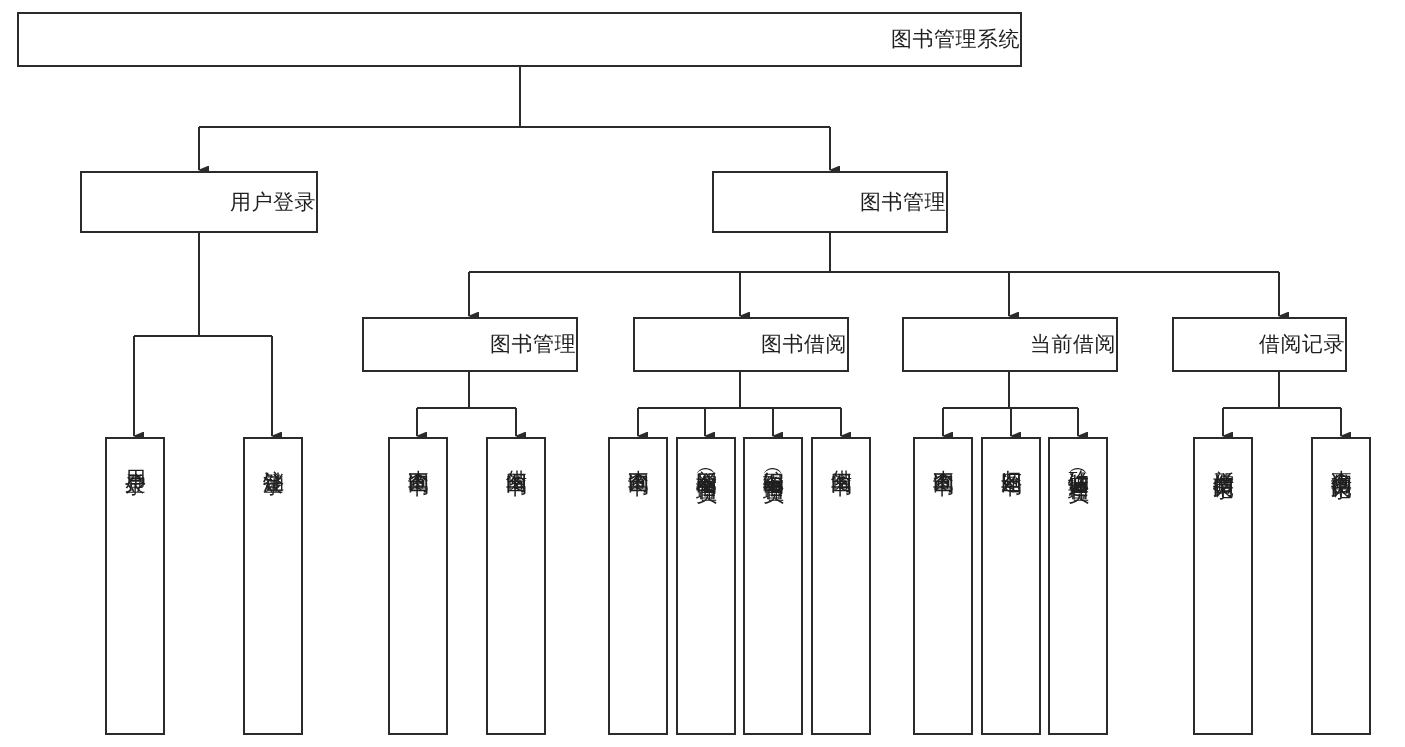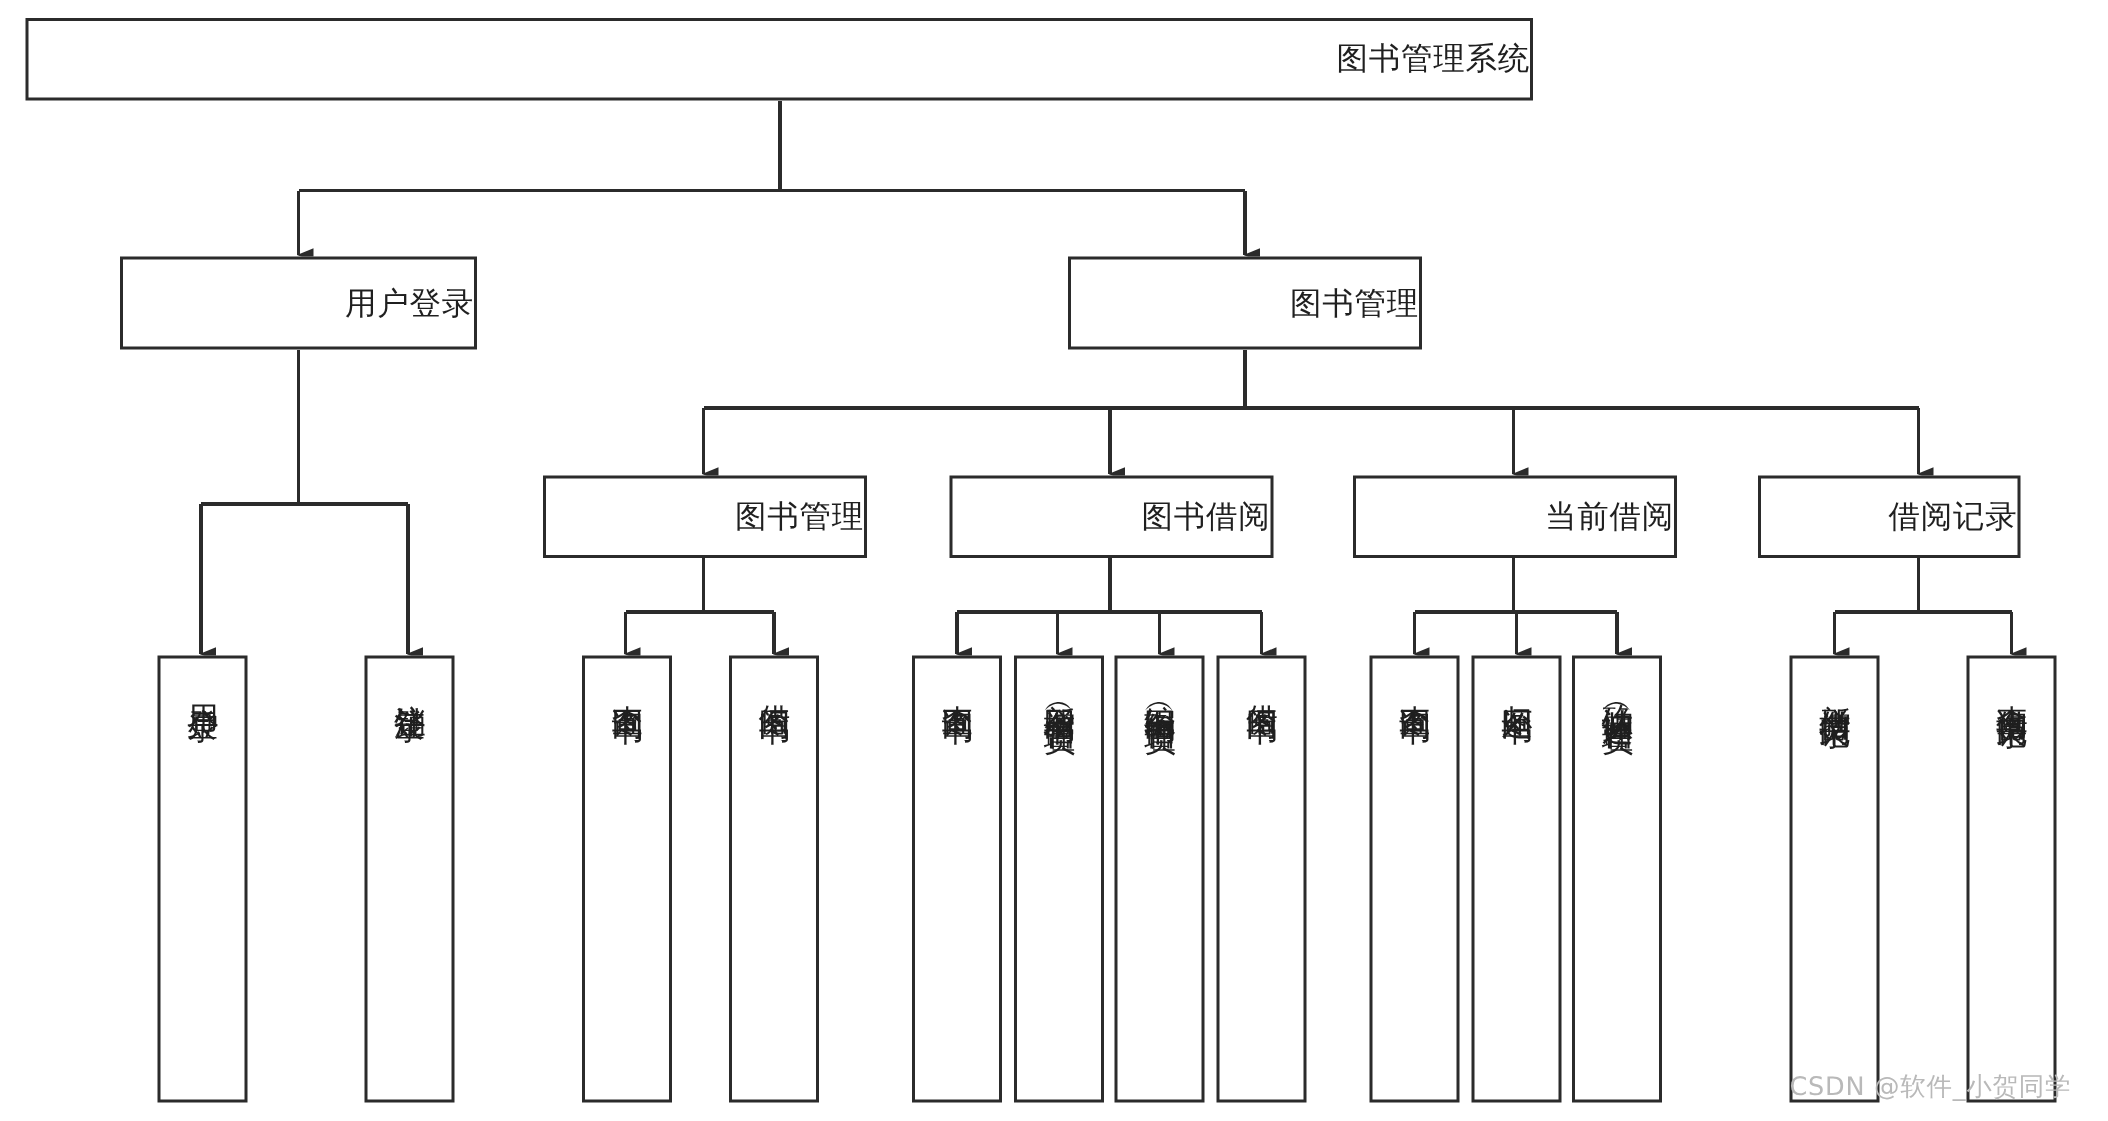--- a/index.html
+++ b/index.html
@@ -177,15 +177,14 @@
         <span class="node-label">确认归还（管理员）</span>
       </div>
       <div class="node-box node-leaf" style="left: 1193px; top: 437px; width: 60px; height: 298px;">
         <span class="node-label">新增借阅记录</span>
       </div>
       <div class="node-box node-leaf" style="left: 1311px; top: 437px; width: 60px; height: 298px;">
         <span class="node-label">查询借阅记录</span>
       </div>
     </div>
 
-  <div class="watermark" style="left: 1193px; top: 713px;">CSDN @软件_小贺同学</div>
 
 </div>
 
 </body></html>

